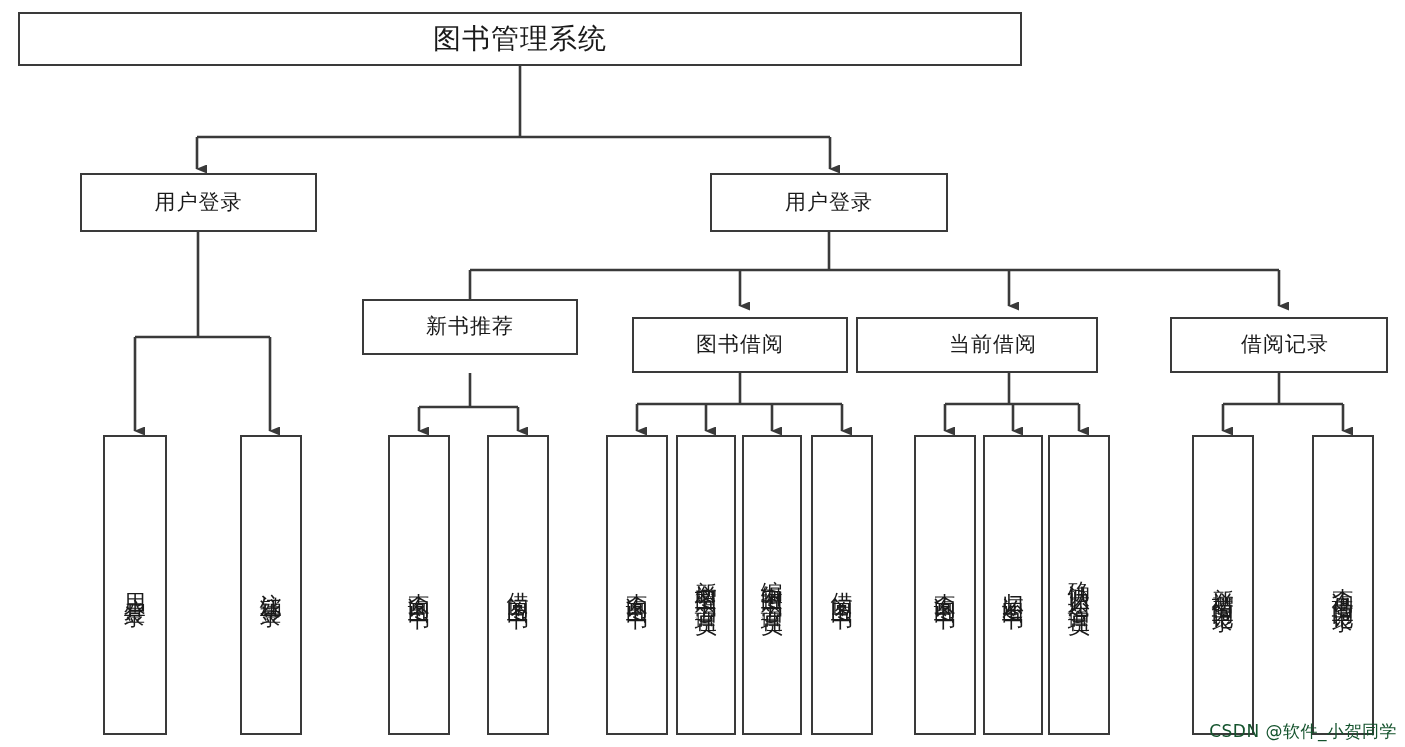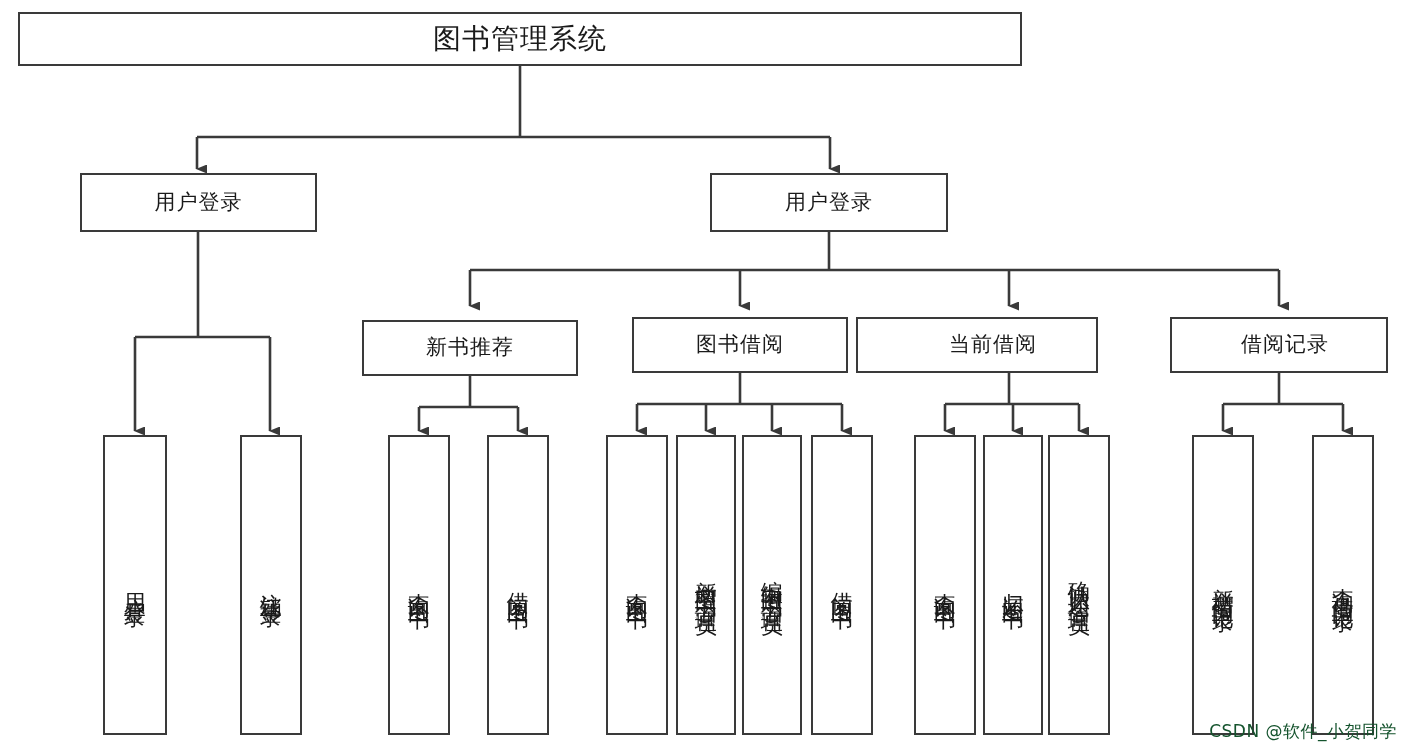--- a/index.html
+++ b/index.html
@@ -128,21 +128,21 @@
     <span>图书管理系统</span>
   </div>
 
   <div class="node horiz" style="left:80px; top:173px; width:237px; height:59px;">
     <span>用户登录</span>
   </div>
   <div class="node horiz" style="left:710px; top:173px; width:238px; height:59px;">
     <span>用户登录</span>
   </div>
 
-  <div class="node horiz" style="left:362px; top:320px; width:216px; height:56px;">
+  <div class="node horiz" style="left:362px; top:299px; width:216px; height:56px;">
     <span>新书推荐</span>
   </div>
   <div class="node horiz" style="left:632px; top:317px; width:216px; height:56px;">
     <span>图书借阅</span>
   </div>
   <div class="node horiz" style="left:856px; top:317px; width:242px; height:56px;padding-left:32px;">
     <span>当前借阅</span>
   </div>
   <div class="node horiz" style="left:1170px; top:317px; width:218px; height:56px;padding-left:12px;">
     <span>借阅记录</span>

